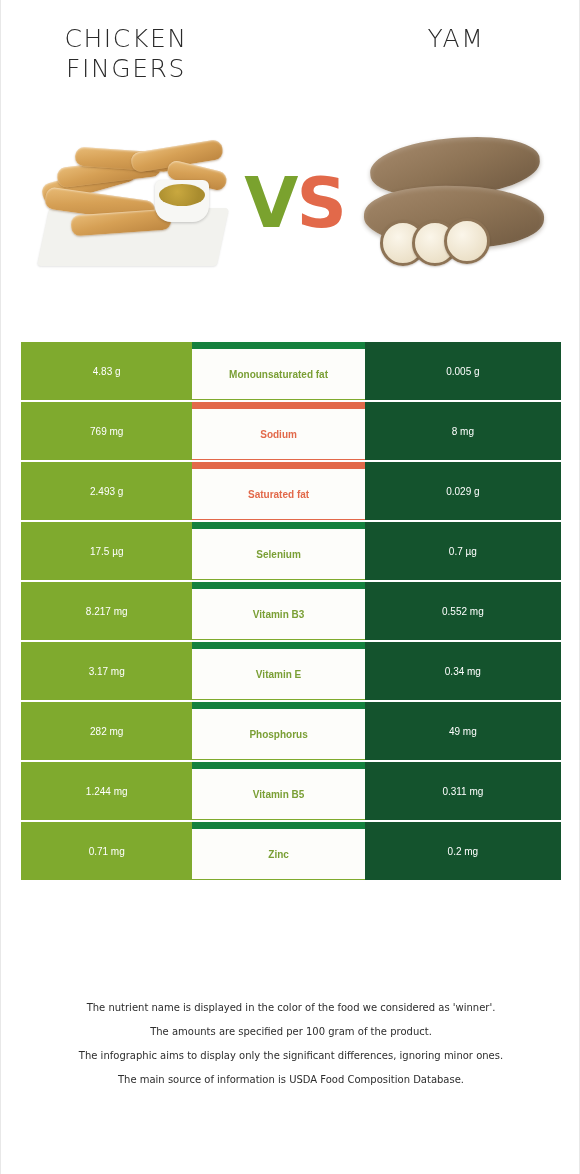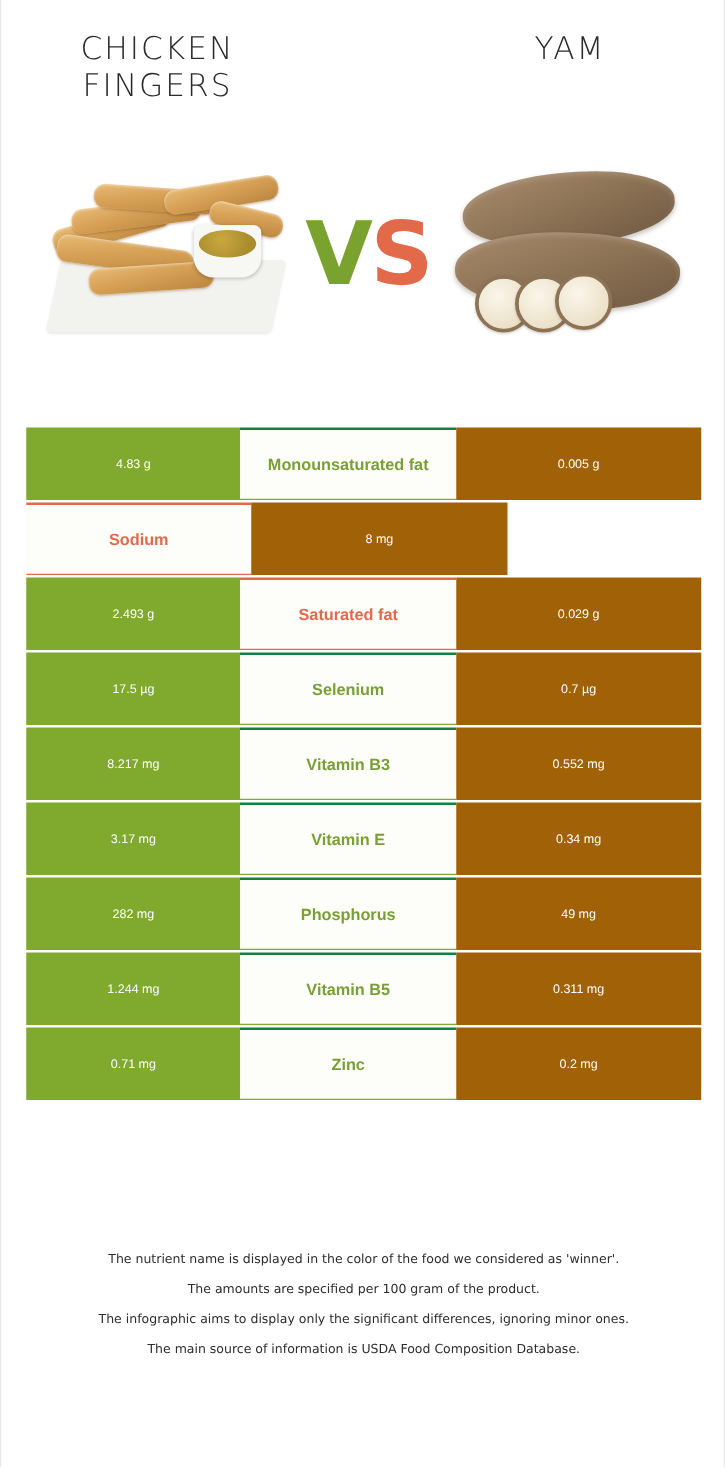--- a/index.html
+++ b/index.html
@@ -165,33 +165,33 @@
   }
   .cell-left {
     width: 179px;
     background: #7faa2e;
     color: #ffffff;
   }
   .cell-mid {
     width: 180px;
     background: #fdfdfa;
     font-weight: 700;
-    font-size: 13px;
-    border-top: 2px solid #15803d;
+    font-size: 10px;
+    border-top: 7px solid #15803d;
     border-bottom: 1px solid #7faa2e;
   }
   .row.win-right .cell-mid {
     border-top-color: #e2694a;
     border-bottom-color: #e2694a;
   }
   .cell-mid.green { color: #7a9f35; }
   .cell-mid.red   { color: #e2694a; }
   .cell-right {
     width: 205px;
-    background: #a16207;
+    background: #14532d;
     color: #ffffff;
   }
 
   
   .footer {
     position: absolute;
     left: 20px;
     top: 996px;
     width: 540px;
     text-align: center;
@@ -245,20 +245,21 @@
   <div class="table">
 
     <div class="row">
       <div class="cell cell-left">4.83 g</div>
       <div class="cell cell-mid green">Monounsaturated fat</div>
       <div class="cell cell-right">0.005 g</div>
     </div>
 
 
     <div class="row win-right">
+      <div class="cell cell-left">769 mg</div>
       <div class="cell cell-mid red">Sodium</div>
       <div class="cell cell-right">8 mg</div>
     </div>
 
     <div class="row win-right">
       <div class="cell cell-left">2.493 g</div>
       <div class="cell cell-mid red">Saturated fat</div>
       <div class="cell cell-right">0.029 g</div>
     </div>
 

